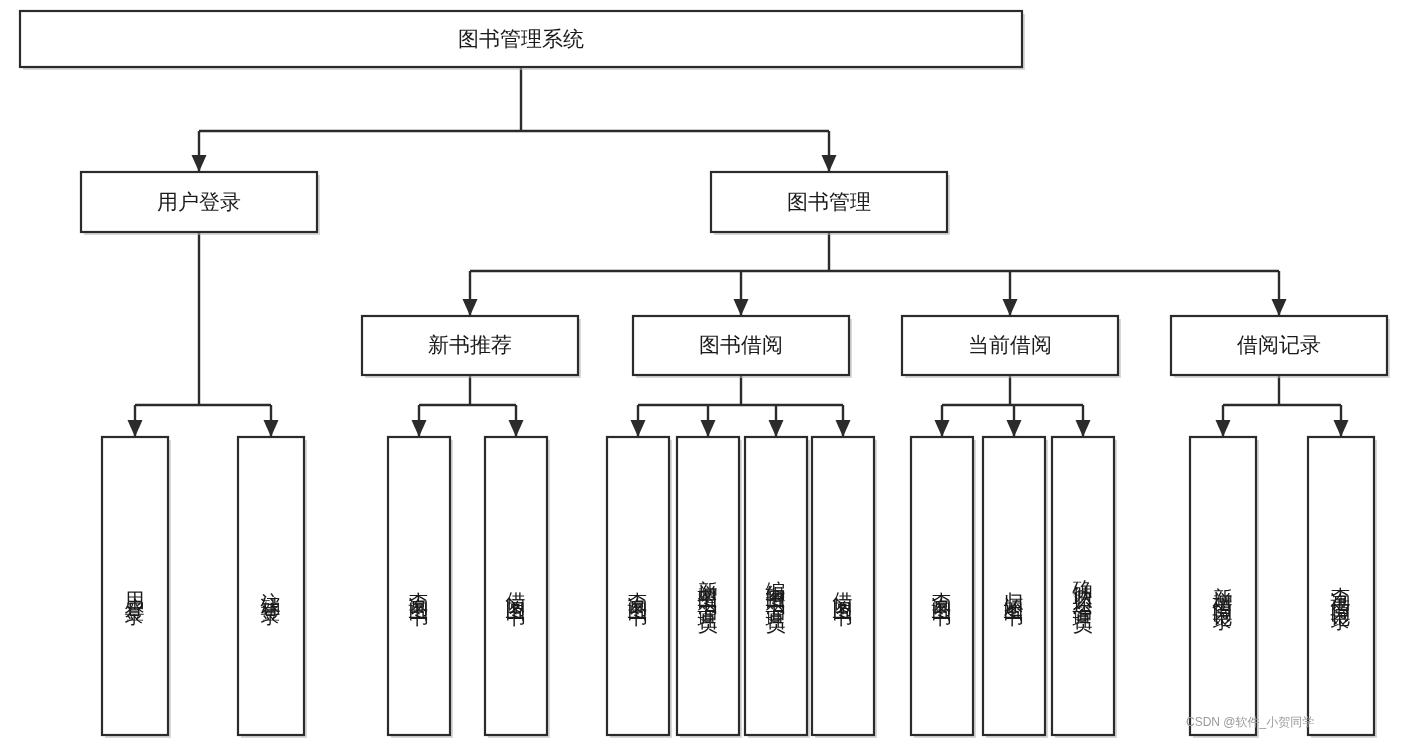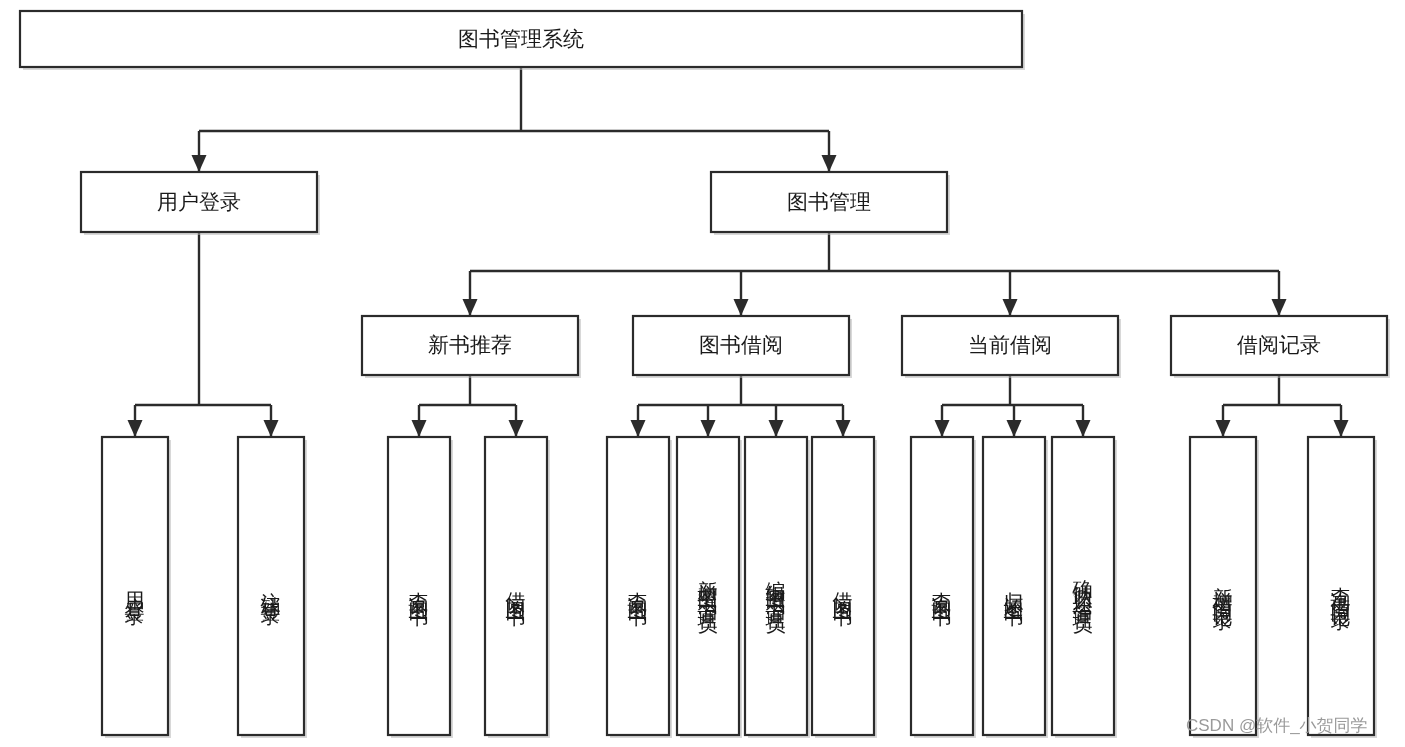--- a/index.html
+++ b/index.html
@@ -65,21 +65,21 @@
     font-size: 20px;
     line-height: 1.0;
     letter-spacing: 5px;
     color: #1a1a1a;
     pointer-events: none;
     white-space: nowrap;
   }
   .watermark {
     position: absolute;
     font-family: "Liberation Sans", "DejaVu Sans", sans-serif;
-    font-size: 17px;
+    font-size: 12px;
     color: #9a9a9a;
     white-space: nowrap;
     left: 1186px;
     top: 714px;
   }
 </style>
 </head>
 <body>
 
 <div id="diagram-root">

